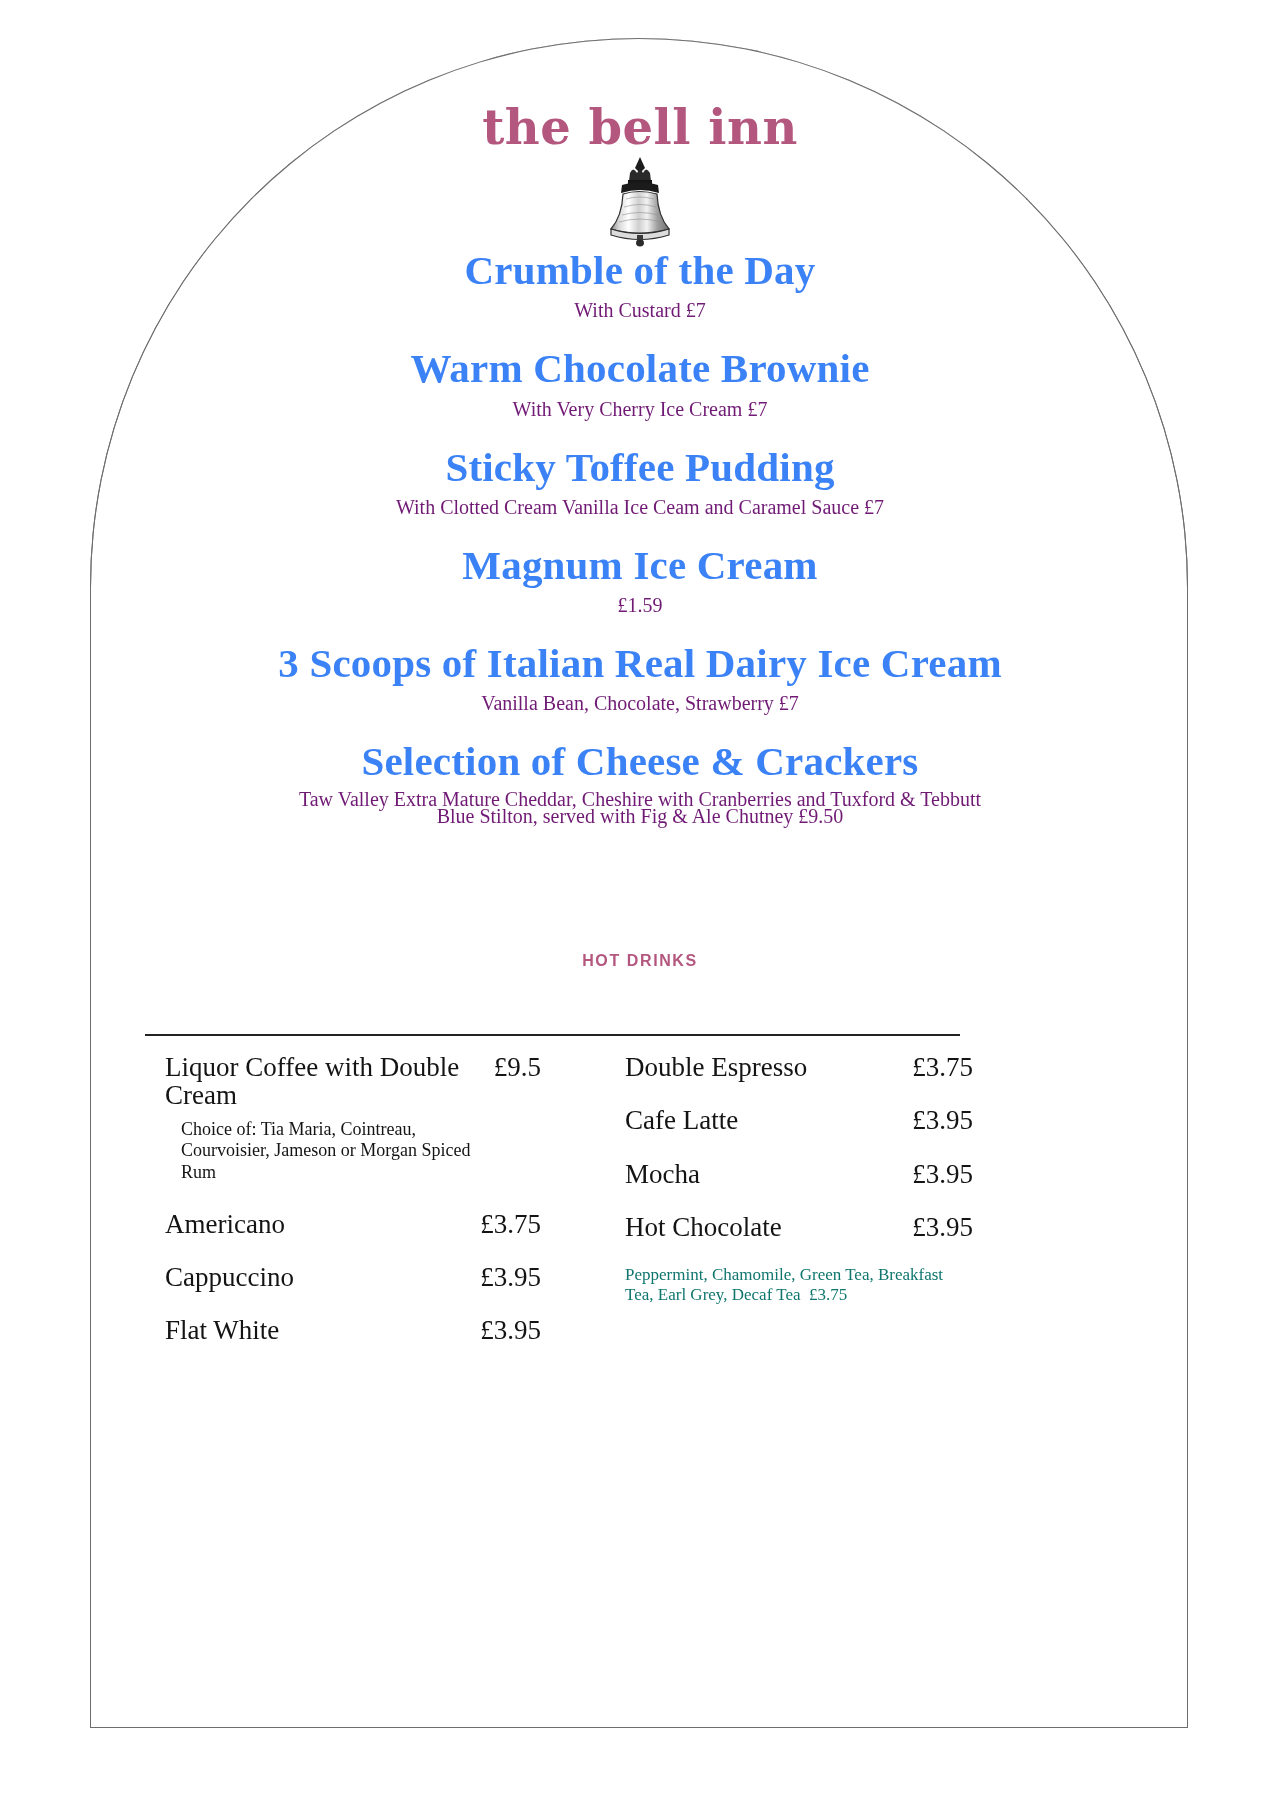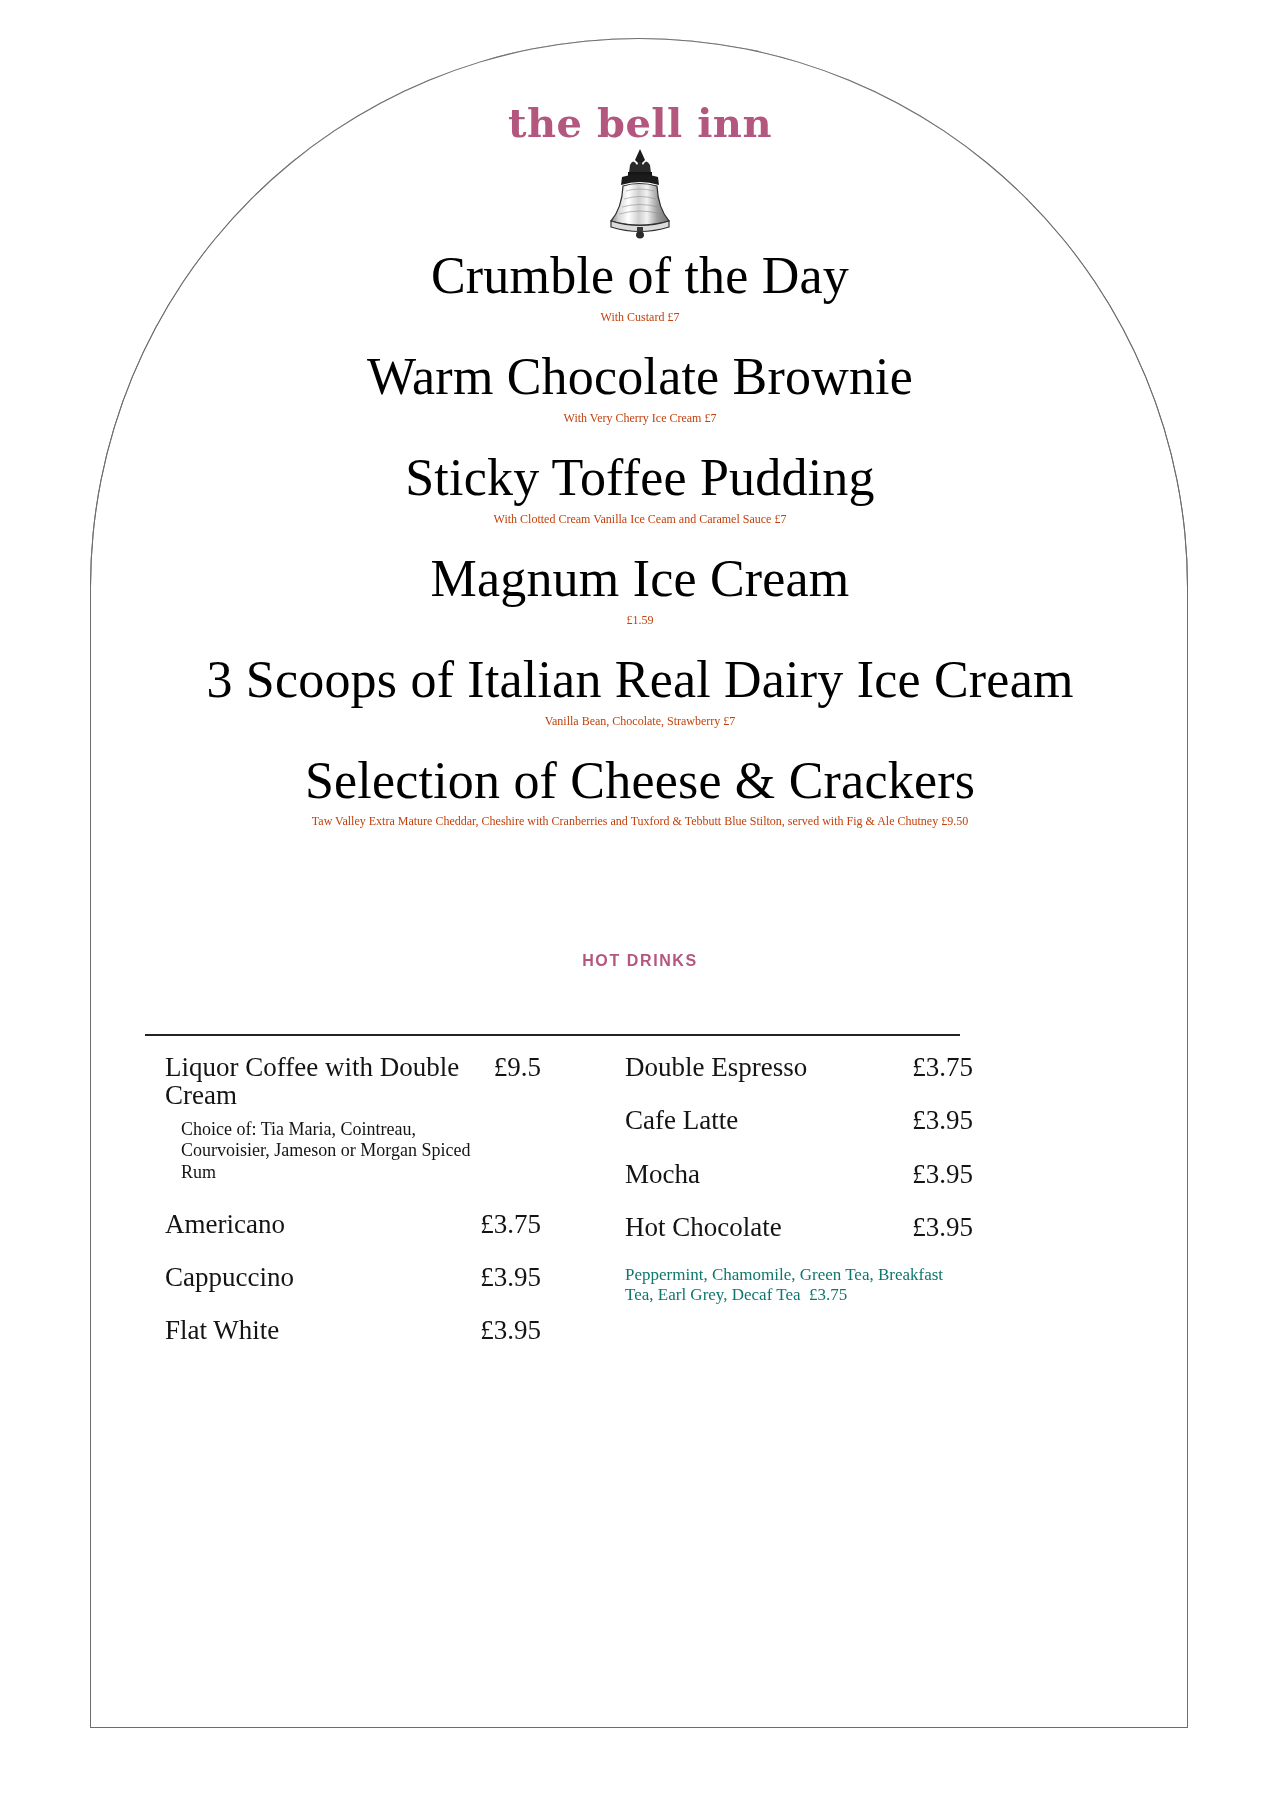--- a/index.html
+++ b/index.html
@@ -47,21 +47,21 @@
   .brand {
     position: absolute;
     left: 0;
     top: 103px;
     width: 100%;
     text-align: center;
   }
   .brand-name {
     font-family: "DejaVu Serif", "Liberation Serif", serif;
     font-weight: 700;
-    font-size: 40px;
+    font-size: 48px;
     letter-spacing: 0.5px;
     color: #b4577f;
     line-height: 1;
   }
   .bell-wrap {
     margin-top: 4px;
     height: 92px;
     display: flex;
     align-items: flex-start;
     justify-content: center;
@@ -72,32 +72,32 @@
   .desserts {
     position: absolute;
     left: 0;
     top: 248px;
     width: 100%;
     text-align: center;
   }
   .dish { margin: 0 0 24px 0; }
   .dish:last-child { margin-bottom: 0; }
   .dish-name {
-    font-size: 52px;
+    font-size: 41px;
     line-height: 1.08;
-    font-weight: 400;
+    font-weight: 700;
     letter-spacing: 0.2px;
-    color: #000000;
+    color: #3b82f6;
     white-space: nowrap;
   }
   .dish-desc {
-    font-size: 12px;
+    font-size: 20px;
     line-height: 1.15;
     margin-top: 7px;
-    color: #c2410c;
+    color: #701a75;
     white-space: nowrap;
   }
   .dish-desc.wrap {
     white-space: normal;
     width: 700px;
     margin-left: auto;
     margin-right: auto;
     line-height: 0.88;
     font-family: Liberation Serif, serif;
   }

